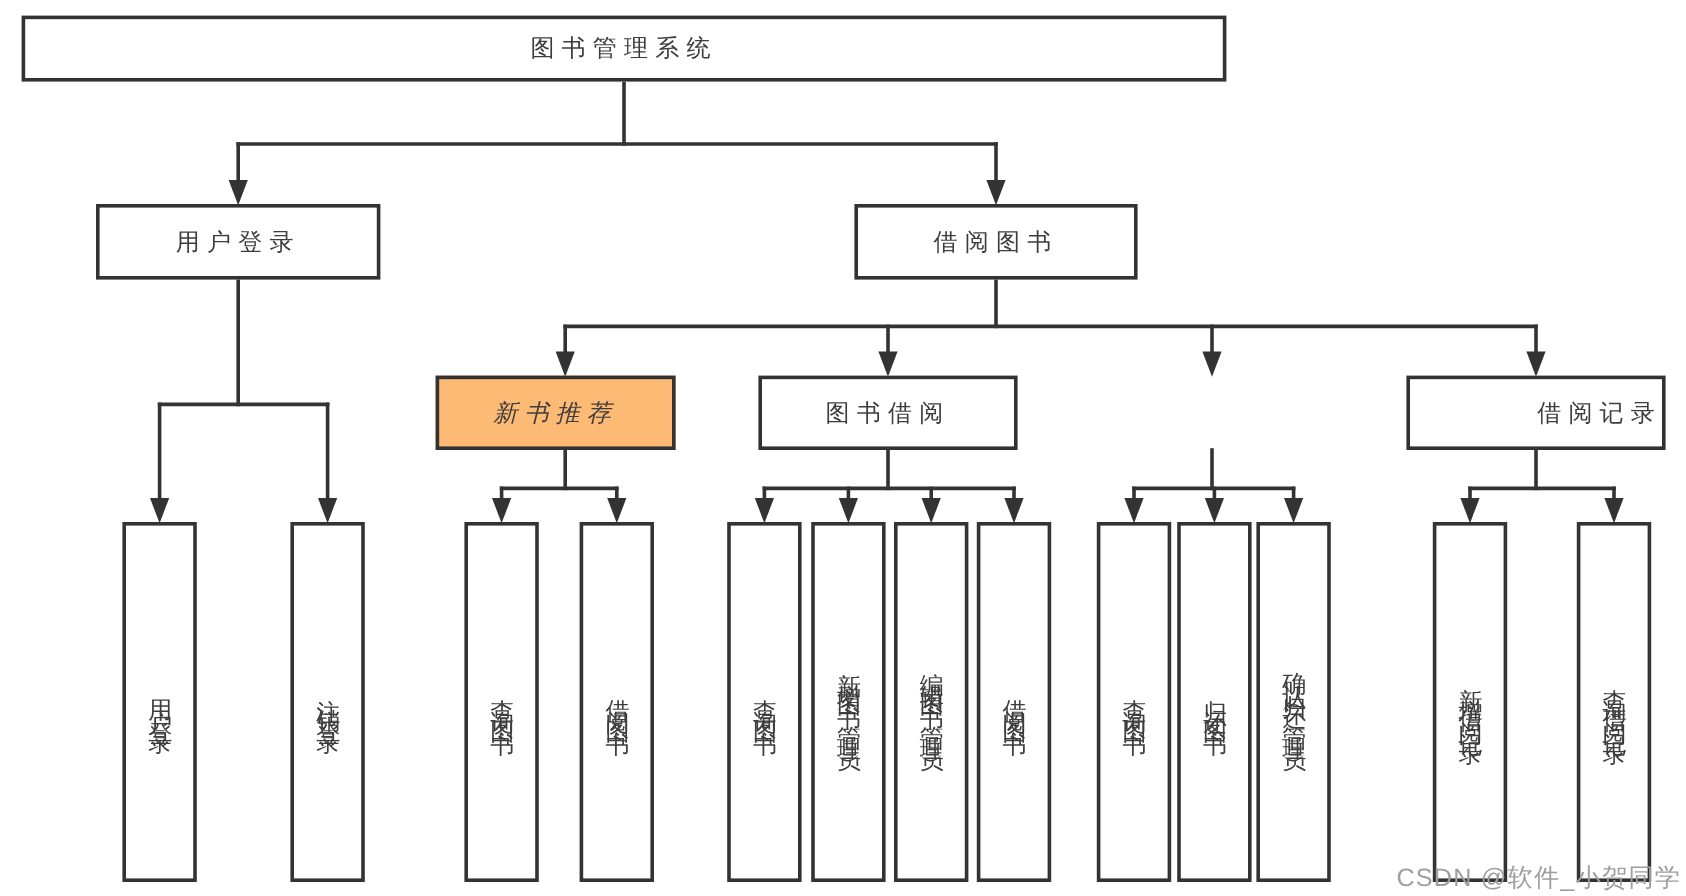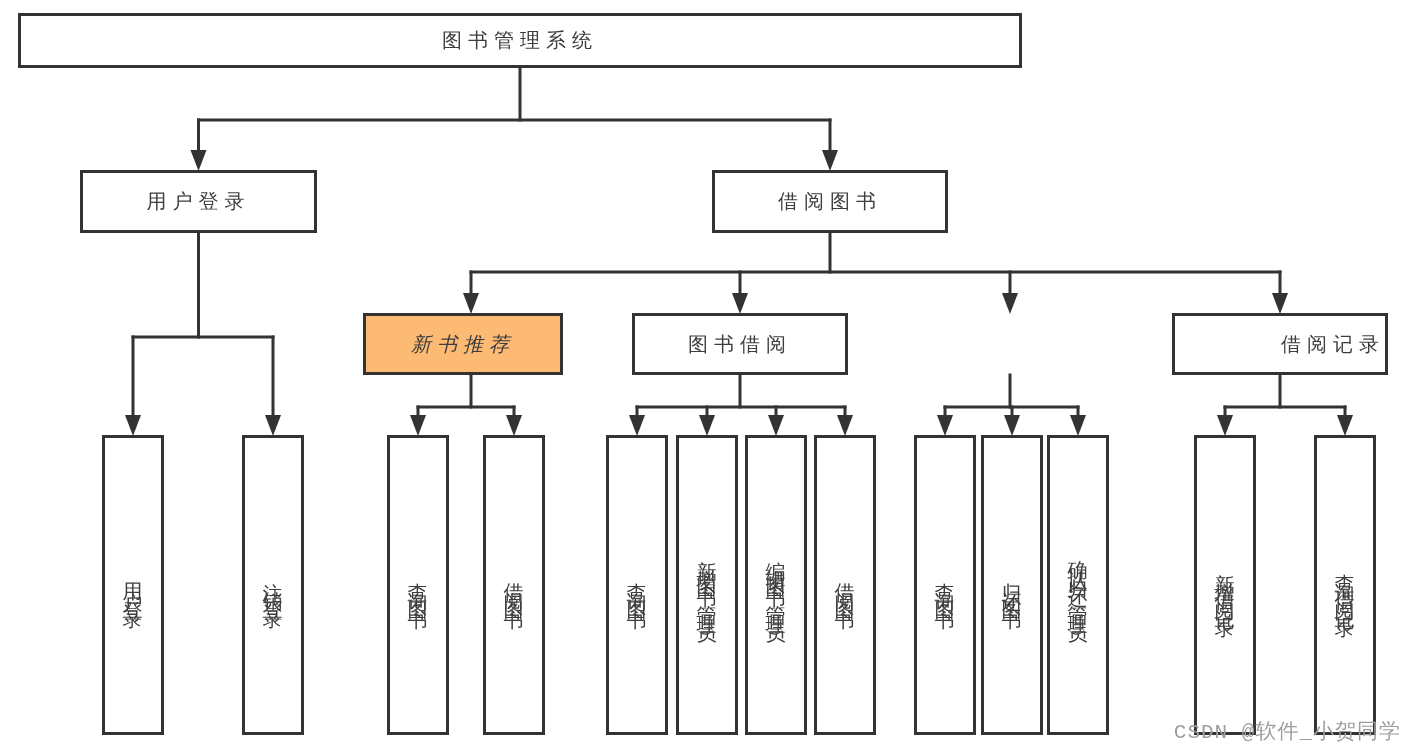--- a/index.html
+++ b/index.html
@@ -46,21 +46,20 @@
   }
   #watermark {
     position: absolute;
     right: 4px;
     bottom: 2px;
     font-size: 21px;
     color: rgba(158, 158, 158, 0.9);
     letter-spacing: 1px;
     z-index: 5;
     white-space: nowrap;
-    font-family: Liberation Mono, monospace;
   }
 </style>
 </head>
 <body>
 
 <div id="diagram-container">
   <svg id="connector-layer" xmlns="http://www.w3.org/2000/svg" viewBox="0 0 1405 747">
       <line x1="520" y1="68" x2="520" y2="120" stroke="#333333" stroke-width="3" stroke-linecap="square"></line>
       <line x1="198.5" y1="120" x2="830" y2="120" stroke="#333333" stroke-width="3" stroke-linecap="square"></line>
       <line x1="198.5" y1="120" x2="198.5" y2="154" stroke="#333333" stroke-width="3" stroke-linecap="square"></line>

